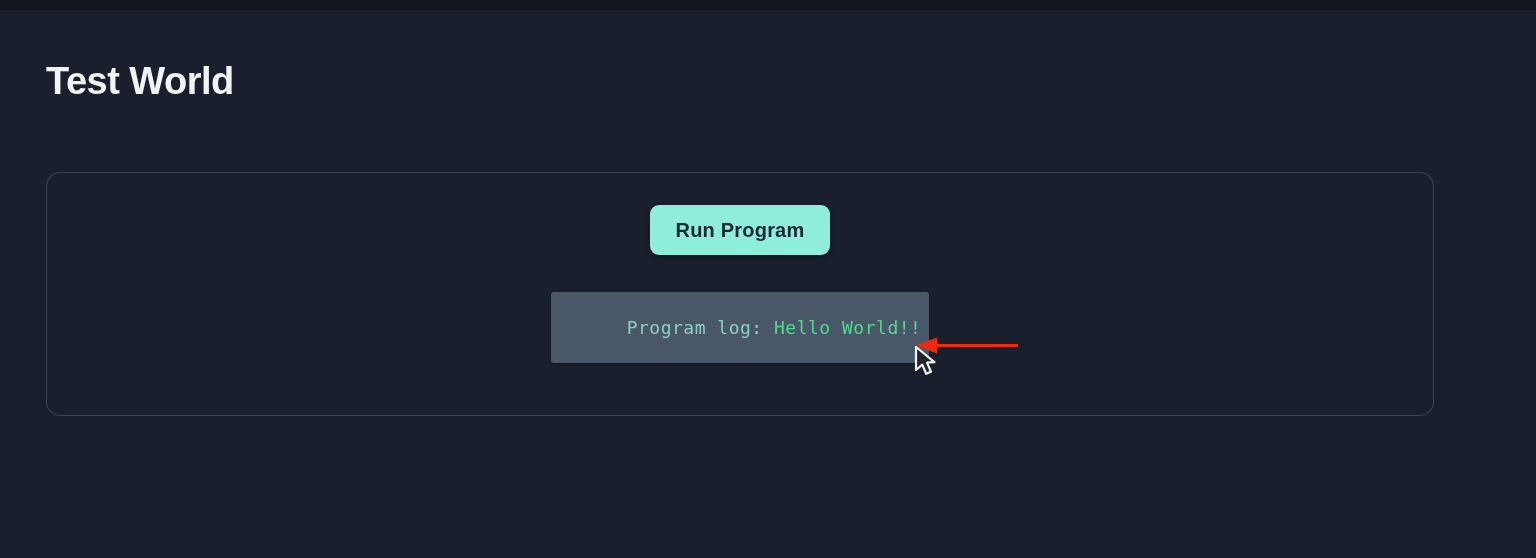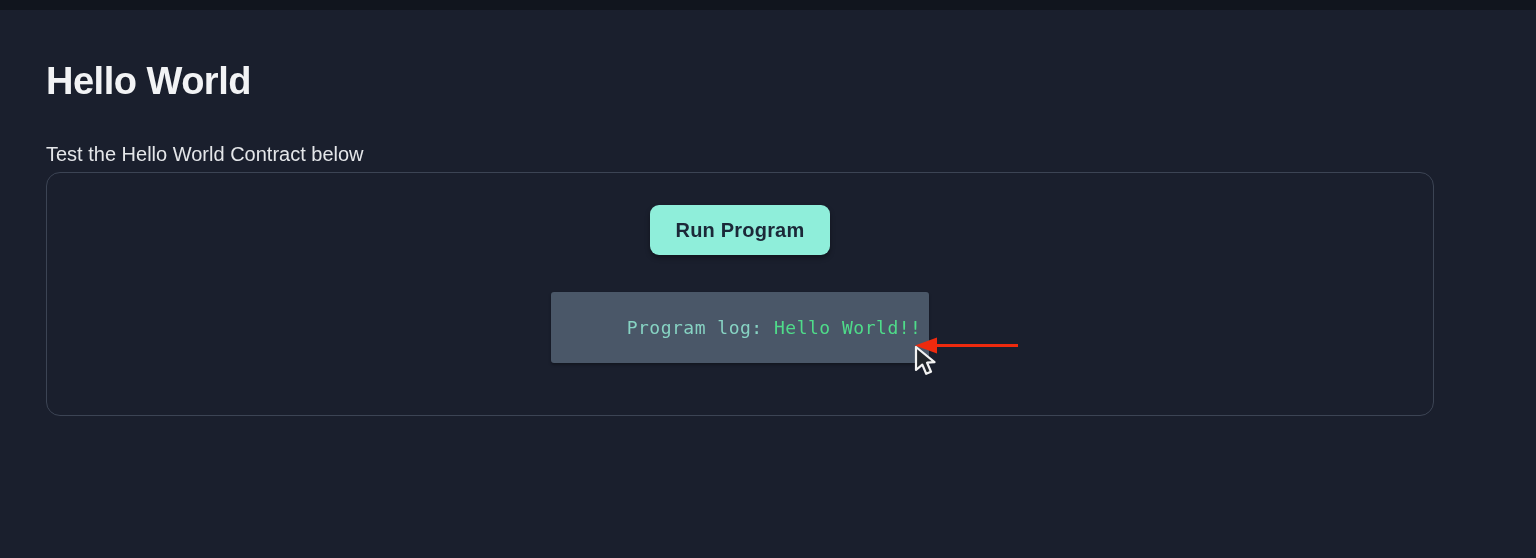--- a/index.html
+++ b/index.html
@@ -100,23 +100,22 @@
     left: 912px; top: 336px;
     width: 26px; height: 34px;
   }
 </style>
 </head>
 <body>
 
 <div class="top-strip"></div>
 
 <div class="content">
-  <h1 class="page-title">Hello World</h1>
+  <h1 class="page-title">Test World</h1>
 
-  <p class="page-subtitle">Test the Hello World Contract below</p>
 
   <section class="panel">
     <button class="run-button">Run Program</button>
 
     <div class="program-log">
       <span class="log-prefix">Program log: </span><span class="log-message">Hello World!!</span>
     </div>
   </section>
 
   <svg class="arrow-annotation" viewBox="0 0 104 17" aria-hidden="true">

